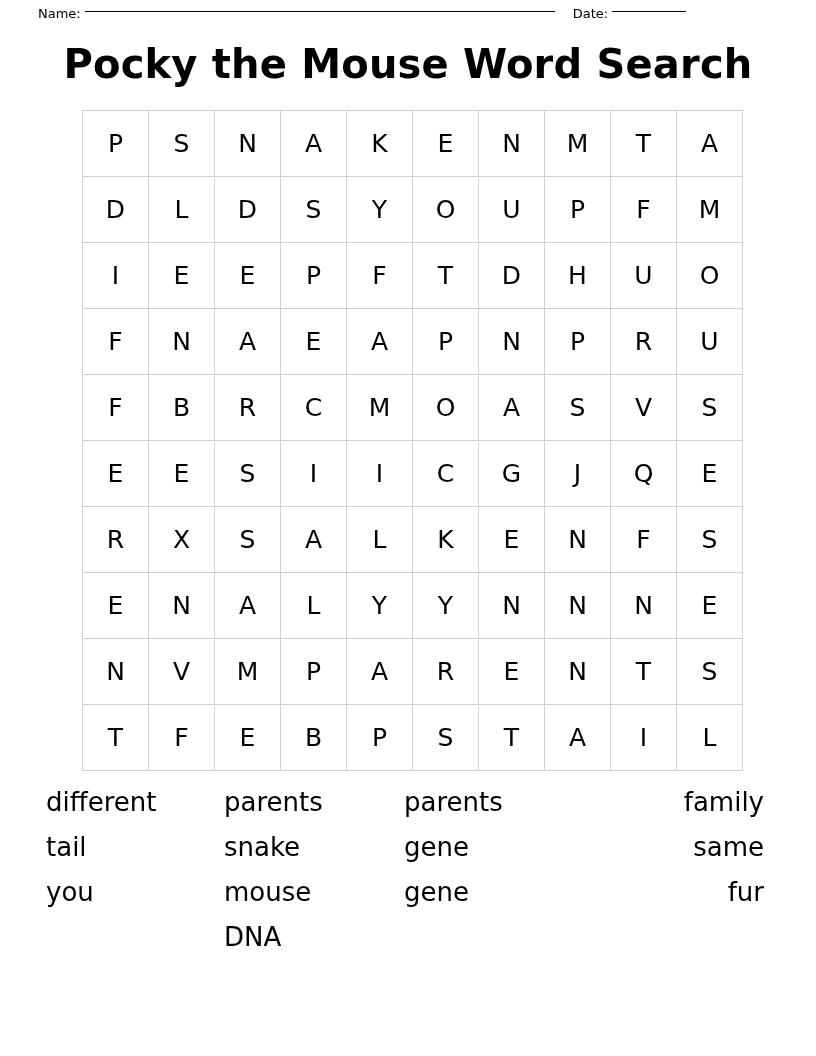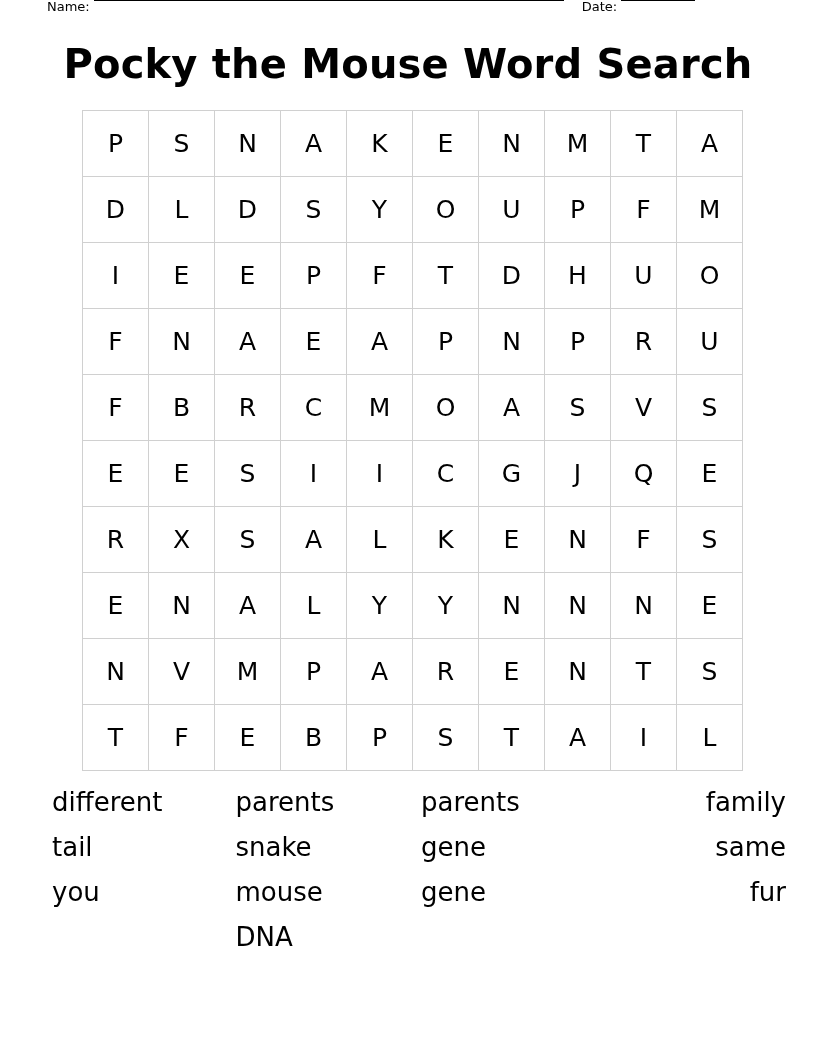--- a/index.html
+++ b/index.html
@@ -17,24 +17,23 @@
   }
 
   
   .header-line {
     position: absolute;
     top: 0px;
     left: 38px;
     right: 38px;
     height: 26px;
     display: flex;
-    align-items: flex-start;
+    align-items: center;
     font-size: 13px;
     white-space: nowrap;
-    margin-left: 9px;
   }
   .header-line .lbl {
     font-size: 13px;
     line-height: 1;
   }
   .header-line .rule {
     display: inline-block;
     border-bottom: 1px solid #000;
     height: 0;
     margin: 0 4px 3px 4px;
@@ -83,21 +82,20 @@
     top: 780px;
     left: 46px;
     width: 740px;
     display: flex;
     font-size: 26px;
     line-height: 45px;
   }
   .wl-col {
     display: flex;
     flex-direction: column;
-    margin-left: 6px;
   }
   .wl-col.c1 { width: 178px; }
   .wl-col.c2 { width: 180px; }
   .wl-col.c3 { width: 180px; }
   .wl-col.c4 { width: 180px; text-align: right; }
   .wl-word {
     white-space: nowrap;
   }
 </style>
 </head>

